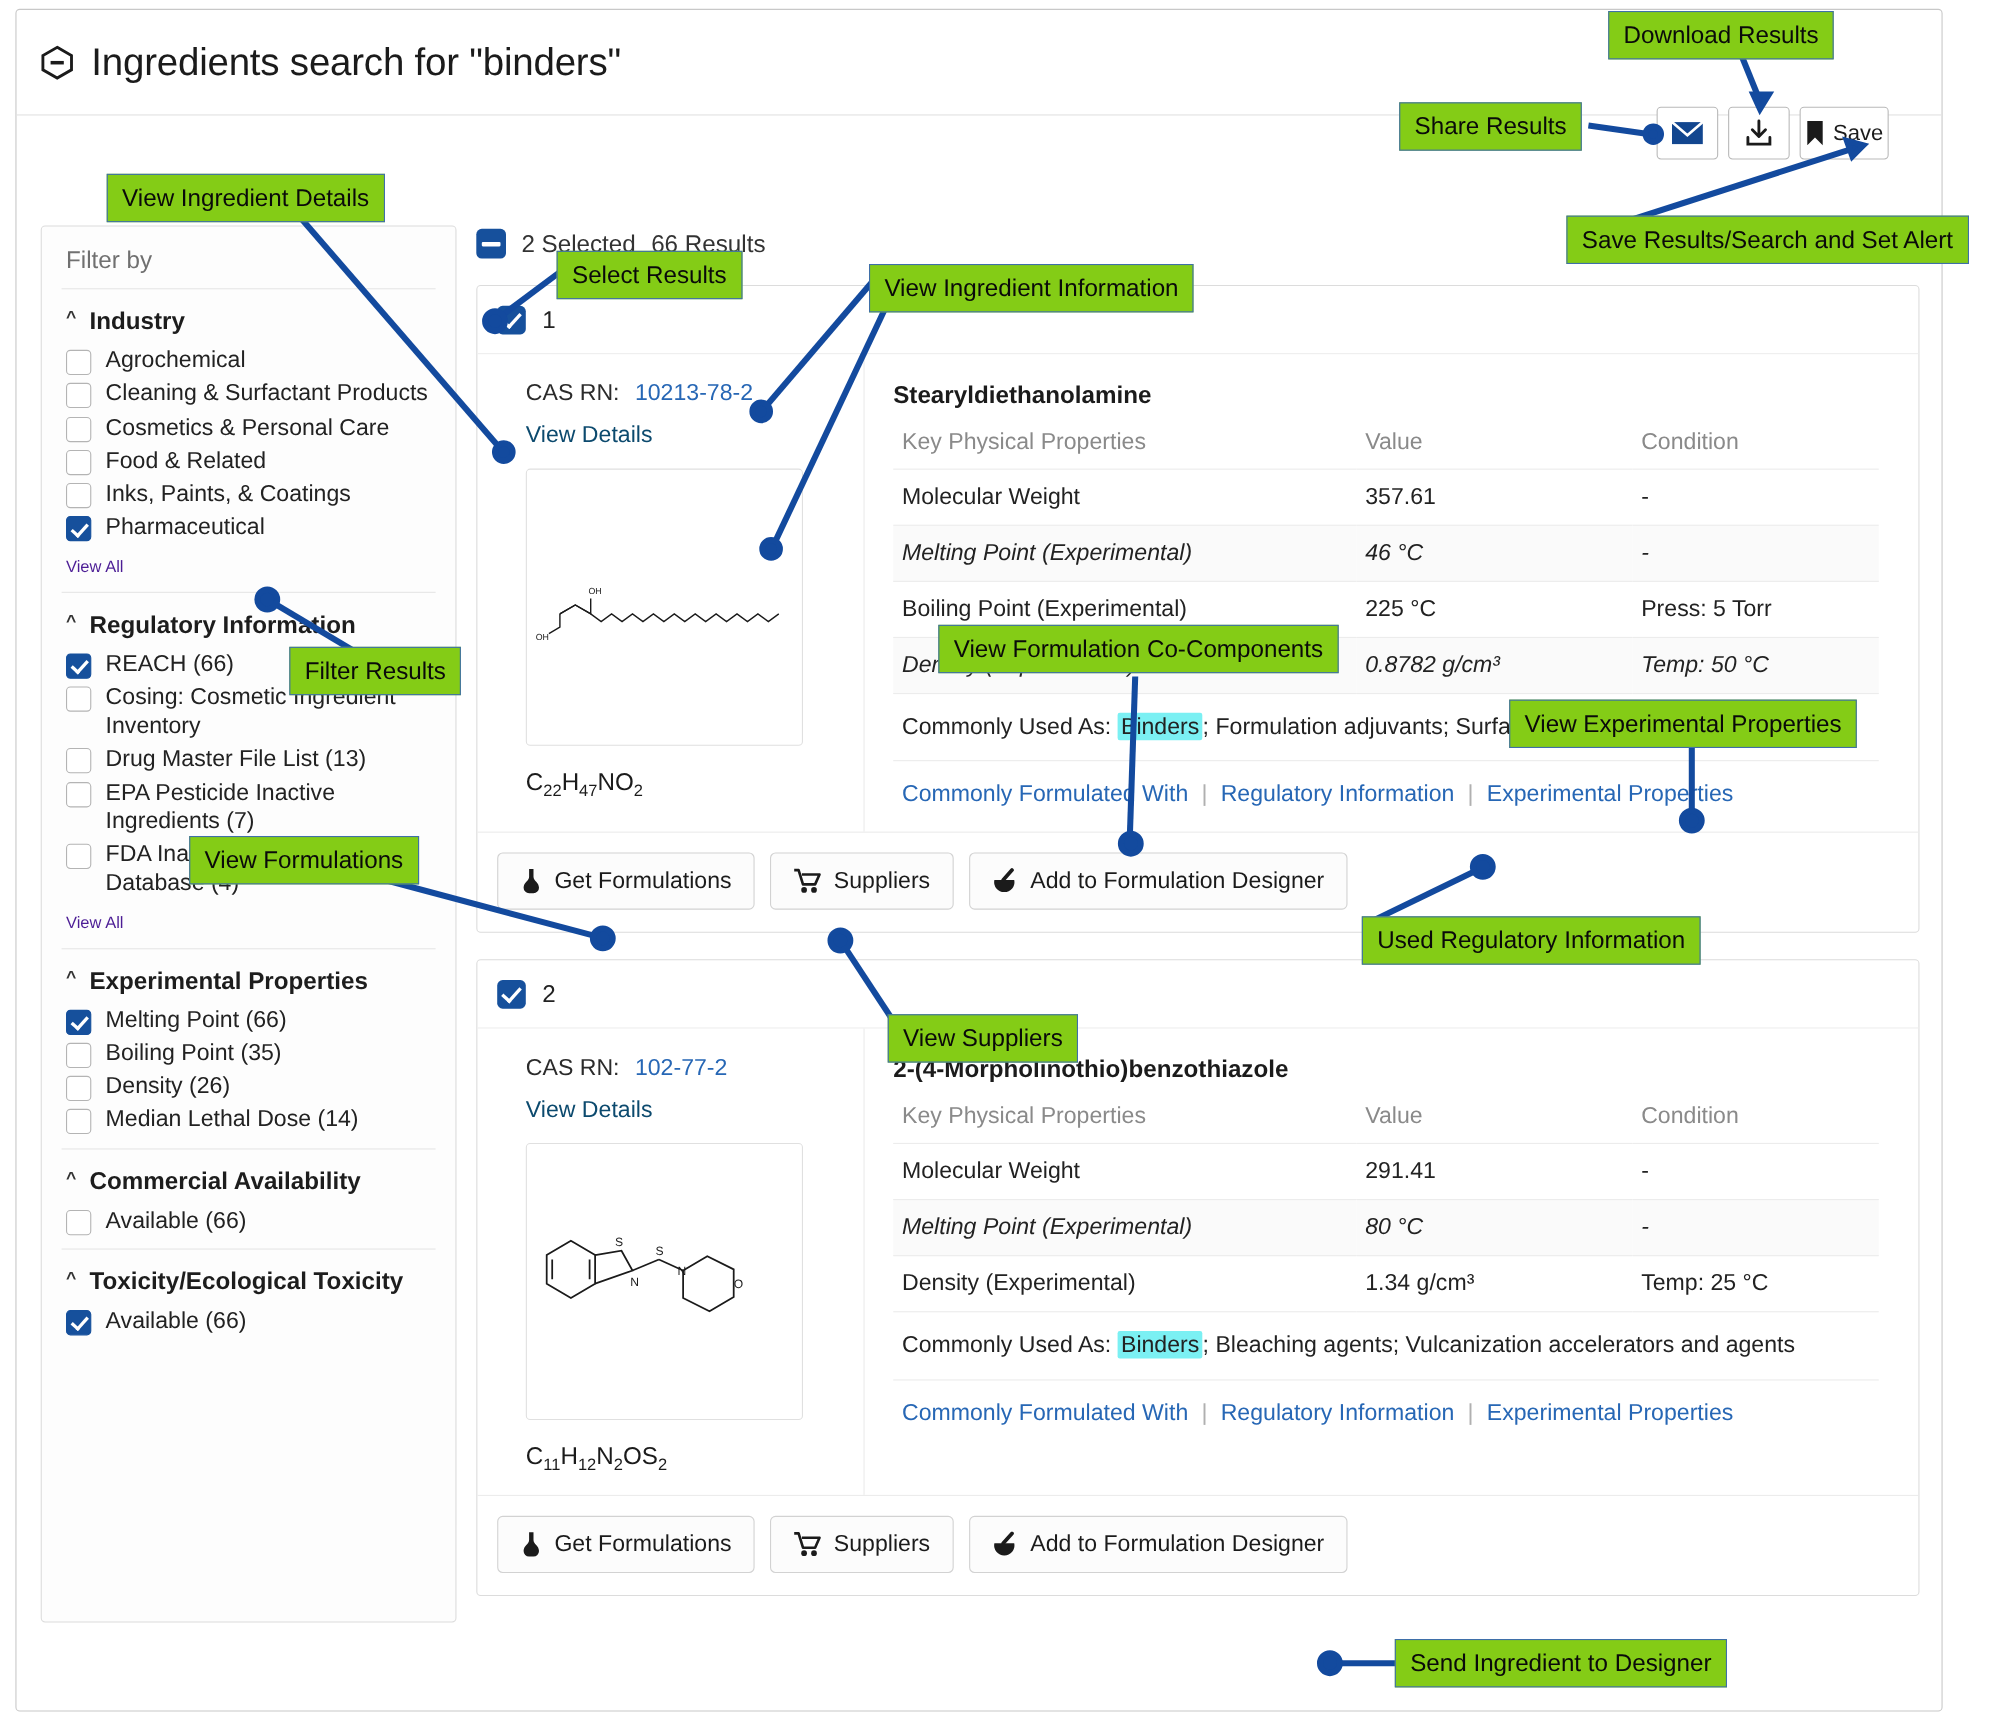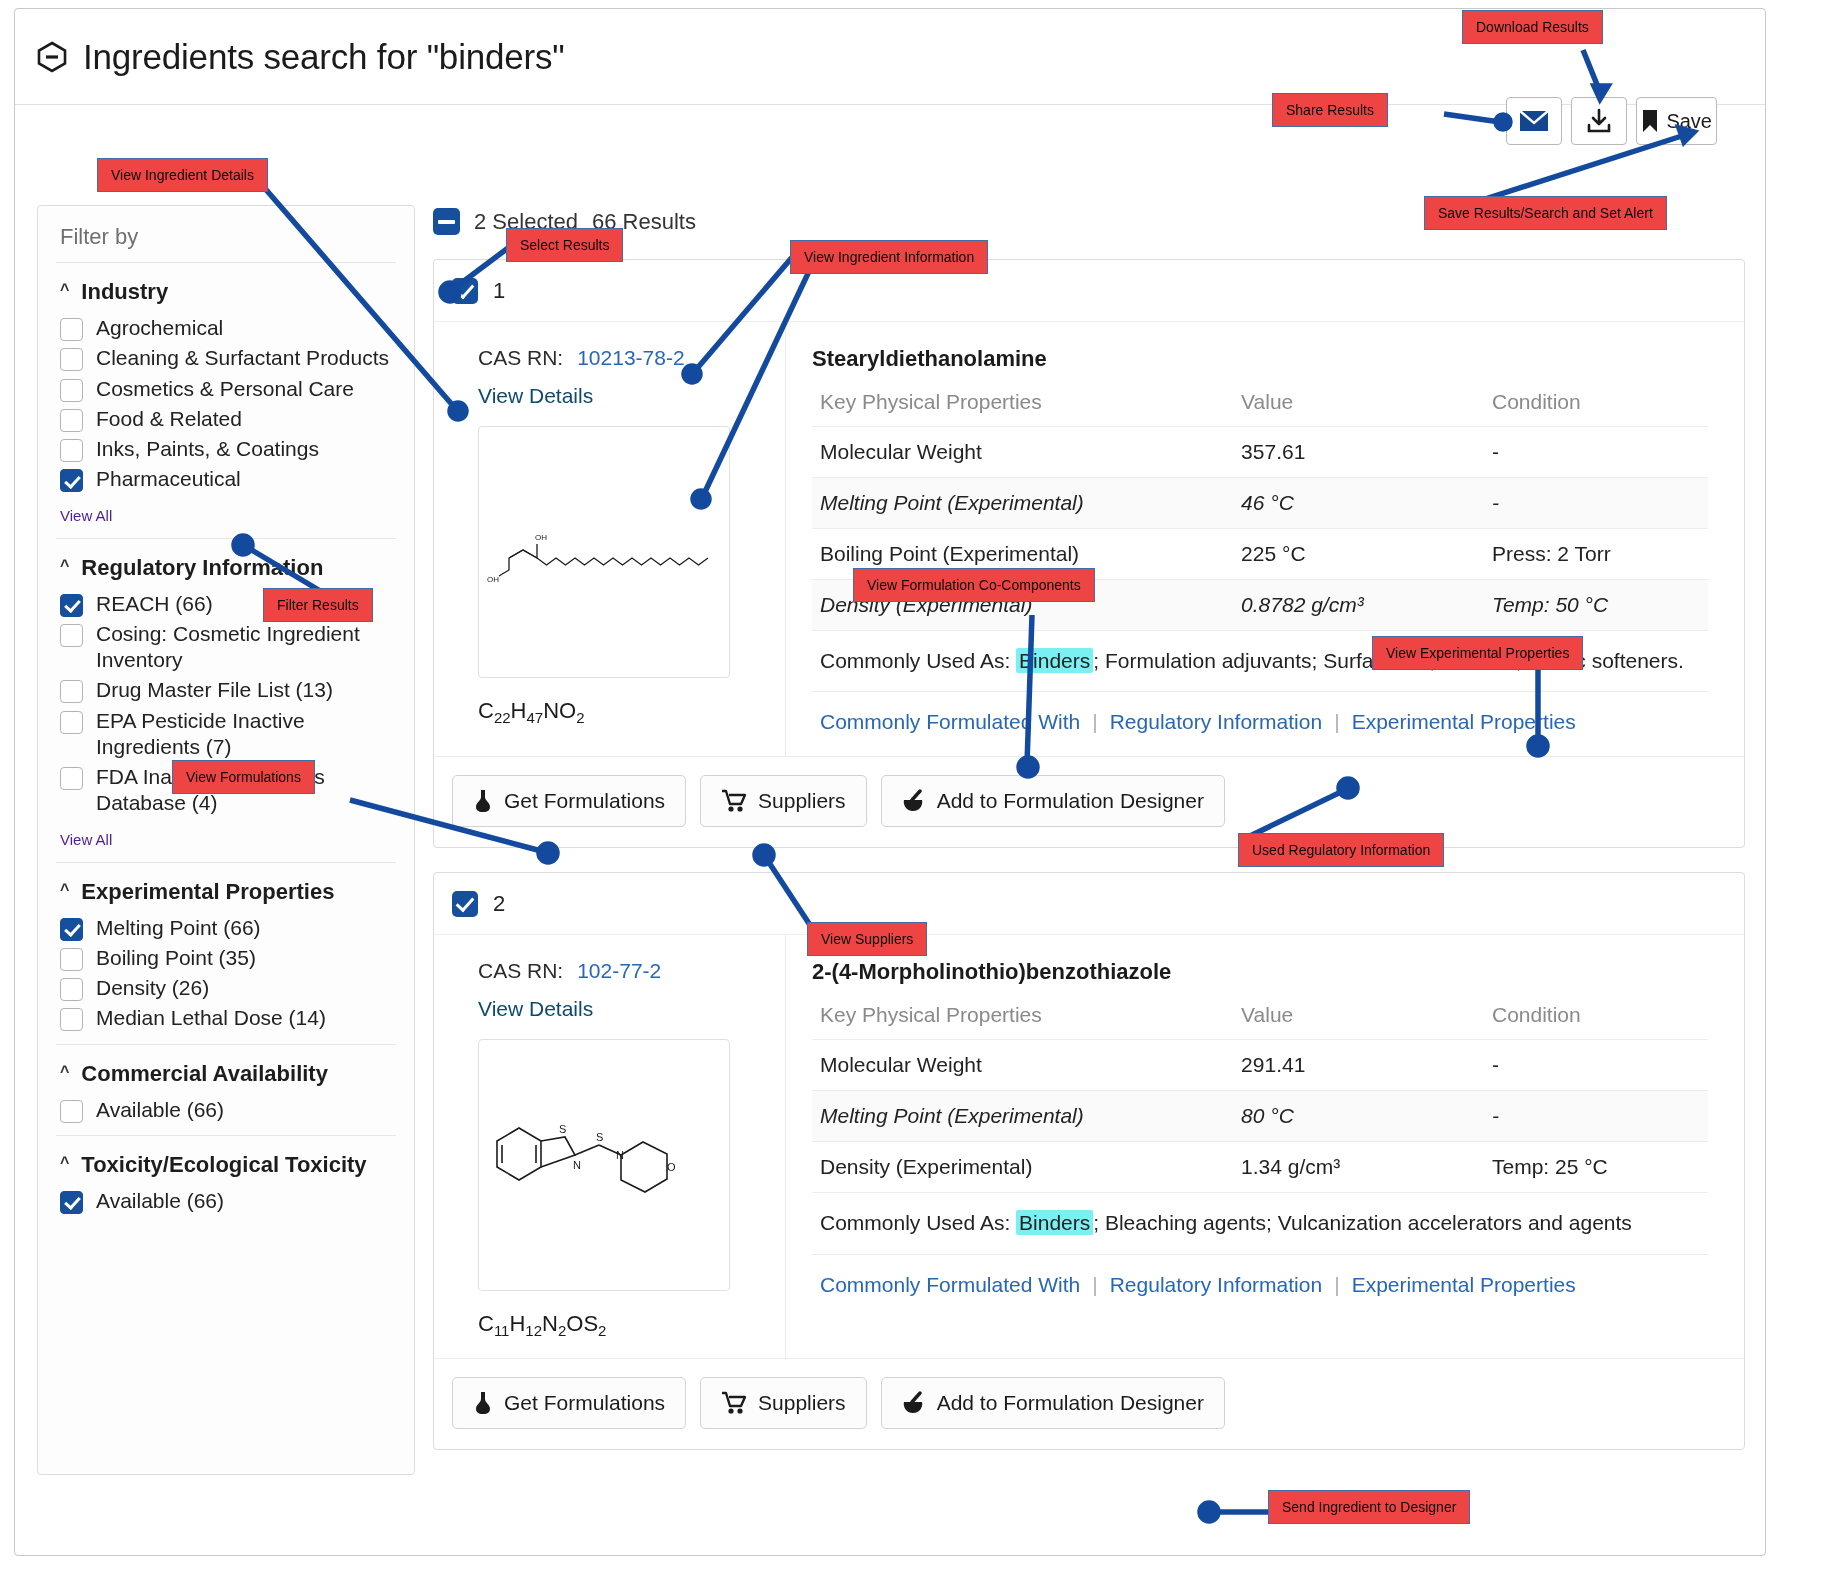--- a/index.html
+++ b/index.html
@@ -158,22 +158,22 @@
   }
   .act-btn{
     height:52px; border:1px solid #d2d2d2; border-radius:5px; background:#fcfcfc;
     display:flex; align-items:center; gap:11px; padding:0 20px;
     font-size:21px; color:#1b1b1b; cursor:pointer;
   }
 
   
   .callout{
     position:absolute;
-    background:#ef4444; border:1.4px solid #3f6fa8;
-    font-size:14px; color:#0a0a0a;
+    background:#84cc16; border:1.4px solid #3f6fa8;
+    font-size:22px; color:#0a0a0a;
     padding:8px 13px; white-space:nowrap; z-index:40;
   }
   svg#leaders{ position:absolute; left:0; top:0; width:1832px; height:1572px; z-index:35; pointer-events:none; }
 </style>
 </head>
 <body>
 
 <div id="app-frame">
 
   <div id="page-header">
@@ -365,21 +365,21 @@
                     <td class="c3">-</td>
                   </tr>
                   <tr class="alt">
                     <td class="c1">Melting Point (Experimental)</td>
                     <td class="c2">46 °C</td>
                     <td class="c3">-</td>
                   </tr>
                   <tr class="">
                     <td class="c1">Boiling Point (Experimental)</td>
                     <td class="c2">225 °C</td>
-                    <td class="c3">Press: 2 Torr</td>
+                    <td class="c3">Press: 5 Torr</td>
                   </tr>
                   <tr class="alt">
                     <td class="c1">Density (Experimental)</td>
                     <td class="c2">0.8782 g/cm³</td>
                     <td class="c3">Temp: 50 °C</td>
                   </tr>
                 </tbody>
               </table>
               <div class="used-as"><span>Commonly Used As:</span> <span class="hl">Binders</span><span>; Formulation adjuvants; Surfactants; Carriers; Fabric softeners.</span></div>
               <div class="link-row">

